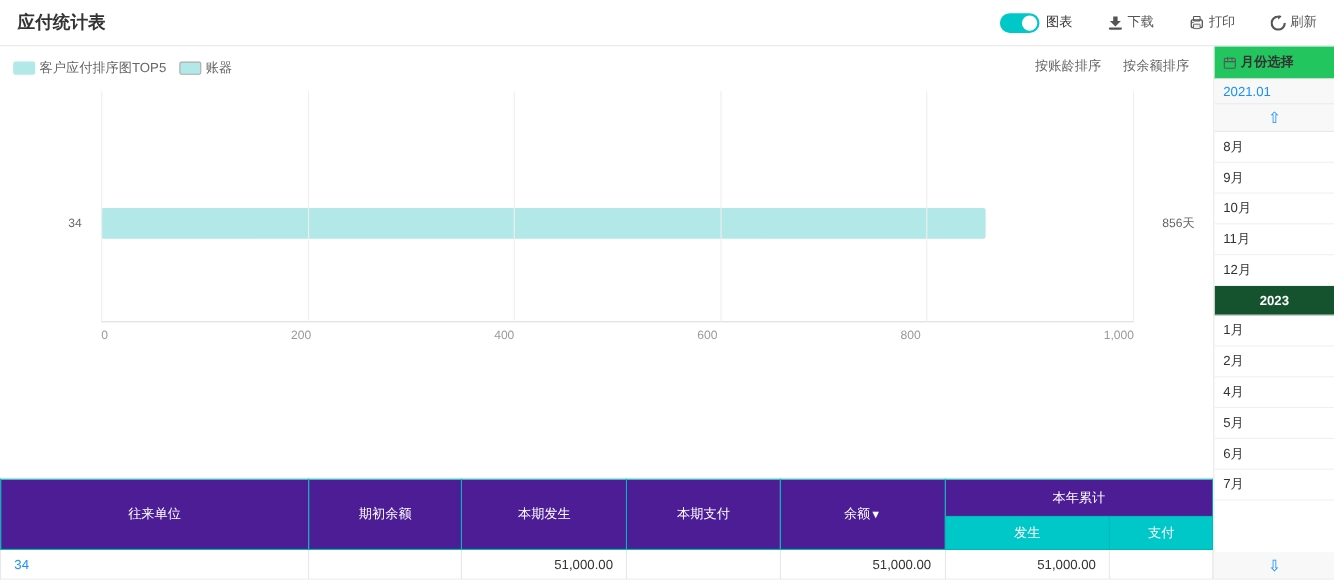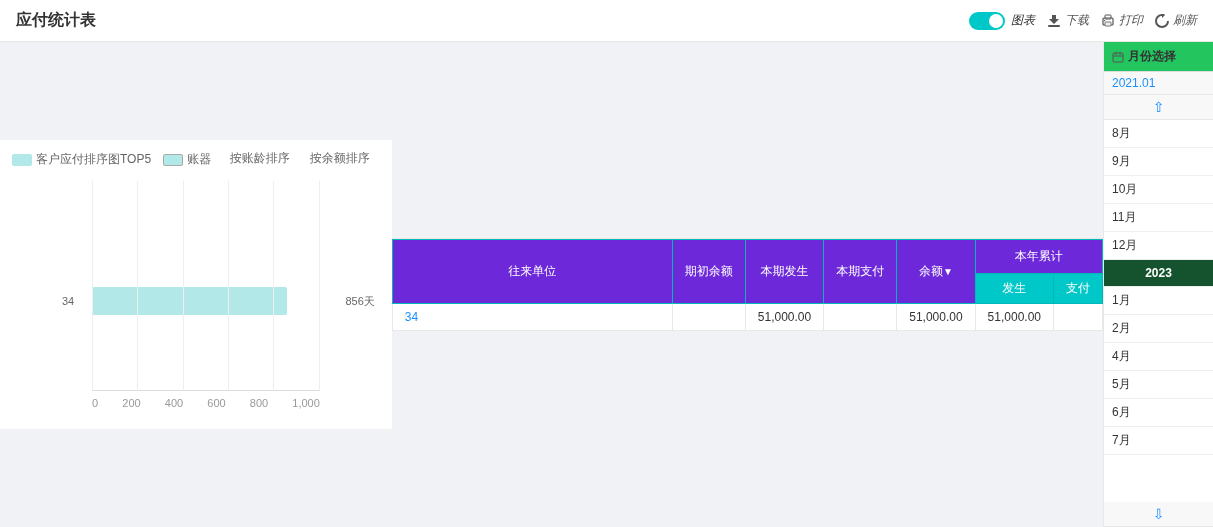--- a/index.html
+++ b/index.html
@@ -3,46 +3,46 @@
   <meta charset="utf-8">
   <style>
     * { box-sizing: border-box; margin: 0; padding: 0; }
     body { font-family: 'Microsoft YaHei', Arial, sans-serif; font-size: 12px; background: #f0f2f5; color: #333; }
     
     .page-container { width: 1213px; height: 527px; display: flex; flex-direction: column; background: #f0f2f5; overflow: hidden; }
     
     
     .header { display: flex; align-items: center; justify-content: space-between; padding: 0 16px; background: #fff; border-bottom: 1px solid #e8e8e8; height: 42px; }
     .header-title { font-size: 16px; font-weight: bold; color: #333; }
-    .header-actions { display: flex; align-items: center; gap: 12px; font-style: italic; }
+    .header-actions { display: flex; align-items: center; gap: 32px; }
     .toggle-group { display: flex; align-items: center; gap: 6px; }
     .toggle-switch { width: 36px; height: 18px; background: #00c8c8; border-radius: 9px; position: relative; cursor: pointer; }
     .toggle-switch::after { content: ''; position: absolute; width: 14px; height: 14px; background: #fff; border-radius: 50%; top: 2px; right: 2px; }
     .action-btn { display: flex; align-items: center; gap: 4px; cursor: pointer; color: #555; font-size: 12px; }
     
     
     .main-content { display: flex; flex: 1; overflow: hidden; }
     
     
-    .left-panel { flex: 1; display: flex; flex-direction: row; overflow: hidden; align-items: center; }
+    .left-panel { flex: 1; display: flex; flex-direction: column; overflow: hidden; }
     
     
     .chart-area { flex: 1; background: #fff; padding: 8px 12px; position: relative; overflow: hidden; }
     .chart-header { display: flex; align-items: center; justify-content: space-between; margin-bottom: 8px; }
     .chart-legend { display: flex; align-items: center; gap: 12px; }
     .legend-item { display: flex; align-items: center; gap: 4px; font-size: 12px; color: #666; }
     .legend-color { width: 20px; height: 12px; border-radius: 2px; }
     .chart-tabs { display: flex; gap: 0; }
     .chart-tab { padding: 2px 10px; font-size: 12px; cursor: pointer; border-bottom: 2px solid transparent; color: #666; }
     
     
     .table-area { background: #fff; border-top: 1px solid #e8e8e8; }
     .table-wrapper { overflow-x: auto; }
     table { width: 100%; border-collapse: collapse; font-size: 12px; }
-    .table-header-row th { background: #6d28d9; color: #fff; padding: 8px 12px; text-align: center; font-weight: normal; border: 1px solid #00b8b8; white-space: nowrap; }
+    .table-header-row th { background: #4c1d95; color: #fff; padding: 8px 12px; text-align: center; font-weight: normal; border: 1px solid #00b8b8; white-space: nowrap; }
     .table-sub-header th { background: #00c8c8; color: #fff; padding: 6px 12px; text-align: center; font-weight: normal; border: 1px solid #00b8b8; }
     .table-data-row td { padding: 6px 12px; text-align: right; border: 1px solid #e8e8e8; color: #333; font-size: 12px; }
     .table-data-row td:first-child { text-align: left; }
     .table-data-row td a { color: #1890ff; text-decoration: none; }
     
     
     .right-sidebar { width: 110px; background: #fff; border-left: 1px solid #e8e8e8; display: flex; flex-direction: column; overflow: hidden; }
     .sidebar-header { background: #22c55e; padding: 6px 8px; font-size: 12px; color: #333; font-weight: bold; border-bottom: 1px solid #ddd; display: flex; align-items: center; gap: 4px; }
     .sidebar-current { padding: 4px 8px; font-size: 12px; color: #1890ff; border-bottom: 1px solid #e8e8e8; background: #f8f8f8; }
     .sidebar-scroll { flex: 1; overflow-y: auto; }

